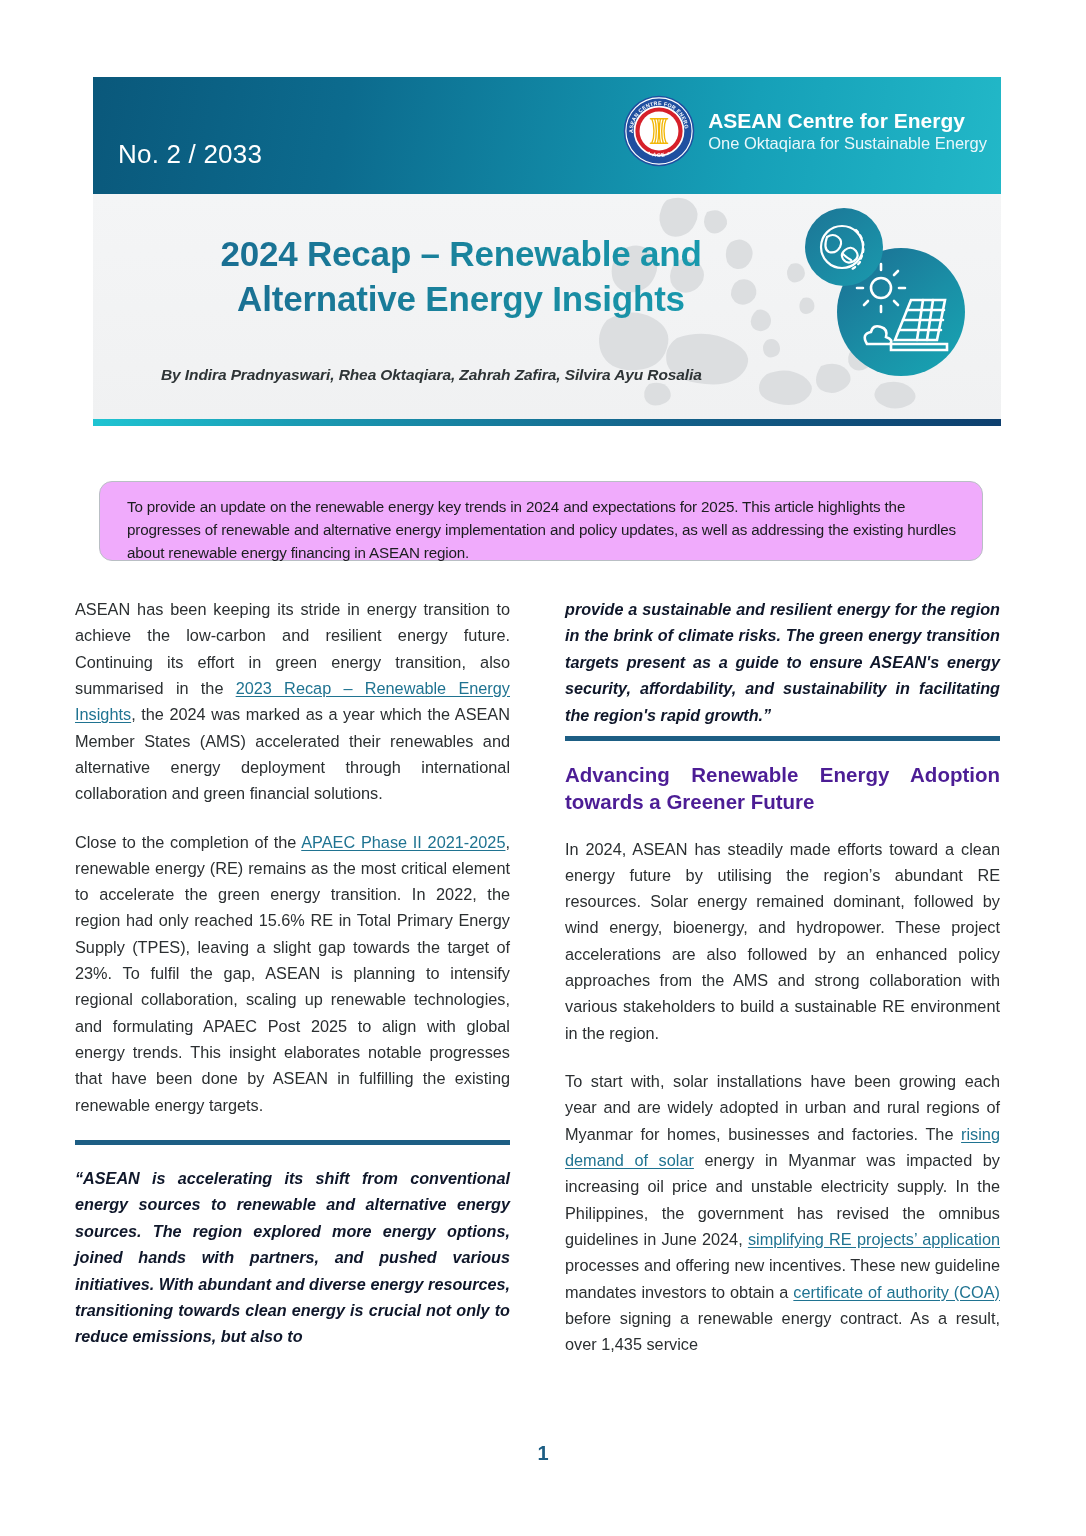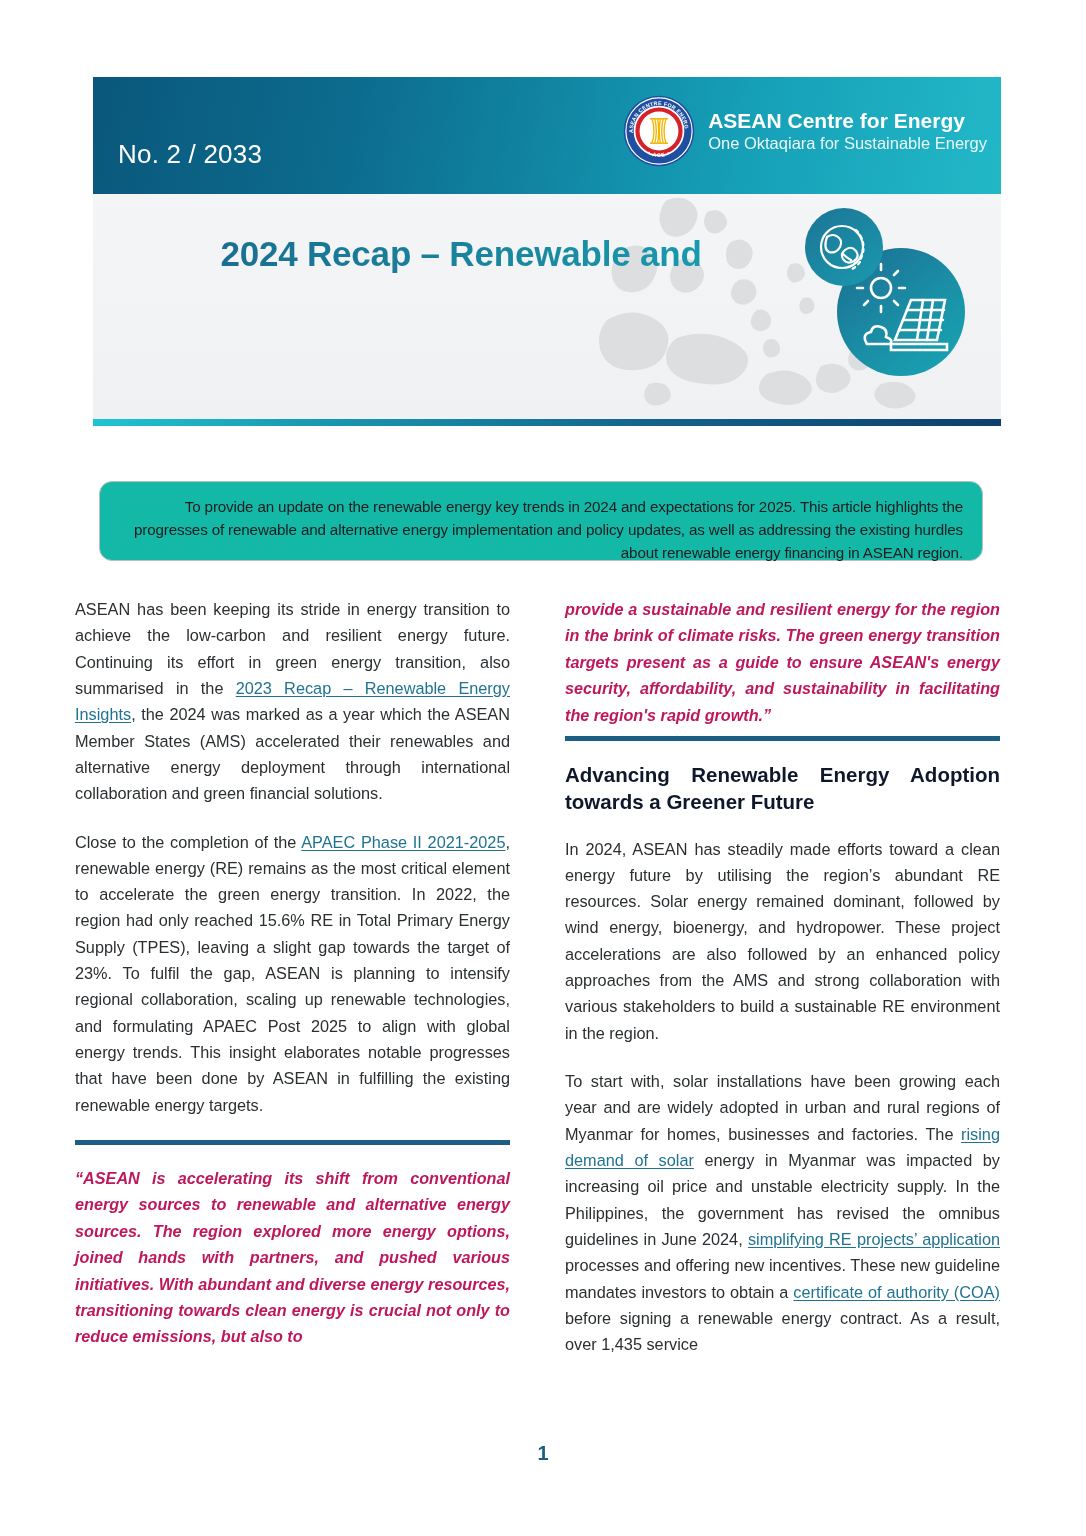--- a/index.html
+++ b/index.html
@@ -173,23 +173,22 @@
 
   
   .abstract-box {
     position: absolute;
     left: 99px;
     top: 481px;
     width: 884px;
     height: 80px;
     border: 1px solid #b9bfc4;
     border-radius: 13px;
-    background: #14b8a6;
+    background: #f0abfc;
     box-sizing: border-box;
-    text-align: right;
   }
   .abstract-text {
     position: absolute;
     left: 27px;
     top: 13px;
     width: 836px;
     font-size: 15.2px;
     line-height: 1.52;
     color: #1b1d1f;
     letter-spacing: -0.15px;
@@ -224,32 +223,32 @@
     height: 5px;
     background: #1d5e84;
     margin: 8px 0 20px 0;
   }
   .rule-left { margin-top: 22px; }
 
   .pullquote {
     margin: 0;
     font-size: 16.2px;
     line-height: 1.63;
-    color: #be185d;
+    color: #0f172a;
     font-style: italic;
     font-weight: bold;
     text-align: justify;
     text-justify: inter-word;
   }
 
   .section-heading {
     margin: 12px 0 20px 0;
     font-size: 20.5px;
     line-height: 1.33;
-    color: #0f172a;
+    color: #4c1d95;
     font-weight: bold;
     text-align: justify;
     text-justify: inter-word;
   }
 
   .page-number {
     position: absolute;
     left: 0;
     right: 0;
     top: 1442px;
@@ -325,22 +324,24 @@
         <path d="M126 24 q12 -5 18 4 q5 8 -2 14 q-9 7 -16 0 q-6 -8 0 -18 z"></path>
         <path d="M210 76 q9 -3 13 5 q3 8 -4 12 q-8 4 -12 -3 q-3 -8 3 -14 z"></path>
         <path d="M222 110 q8 -2 11 5 q2 7 -4 10 q-7 3 -10 -3 q-2 -7 3 -12 z"></path>
         <path d="M68 196 q14 -4 20 5 q5 9 -4 14 q-12 6 -19 -2 q-5 -9 3 -17 z"></path>
         <path d="M336 166 q10 -4 15 4 q4 8 -3 12 q-9 5 -14 -2 q-4 -8 2 -14 z"></path>
       </g>
     </svg>
 
     <div class="doc-title">
       <span>2024 Recap – Renewable and</span><br>
+      <span>Alternative Energy Insights</span>
     </div>
 
+    <div class="doc-authors">By Indira Pradnyaswari, Rhea Oktaqiara, Zahrah Zafira, Silvira Ayu Rosalia</div>
 
     <div class="title-icons">
       <div class="circle-big">
         <svg viewBox="0 0 128 128" width="128" height="128">
           <g stroke="#ffffff" stroke-width="2.6" fill="none" stroke-linecap="round">
             <circle cx="44" cy="40" r="10"></circle>
             <path d="M44 22 L44 16 M44 64 L44 58 M26 40 L20 40 M68 40 L62 40
                      M31 27 L27 23 M57 53 L61 57 M57 27 L61 23 M31 53 L27 57"></path>
             <path d="M58 92 L74 52 L108 52 L100 92 Z"></path>
             <path d="M62 82 L104 82 M66 72 L106 72 M70 62 L107 62"></path>

